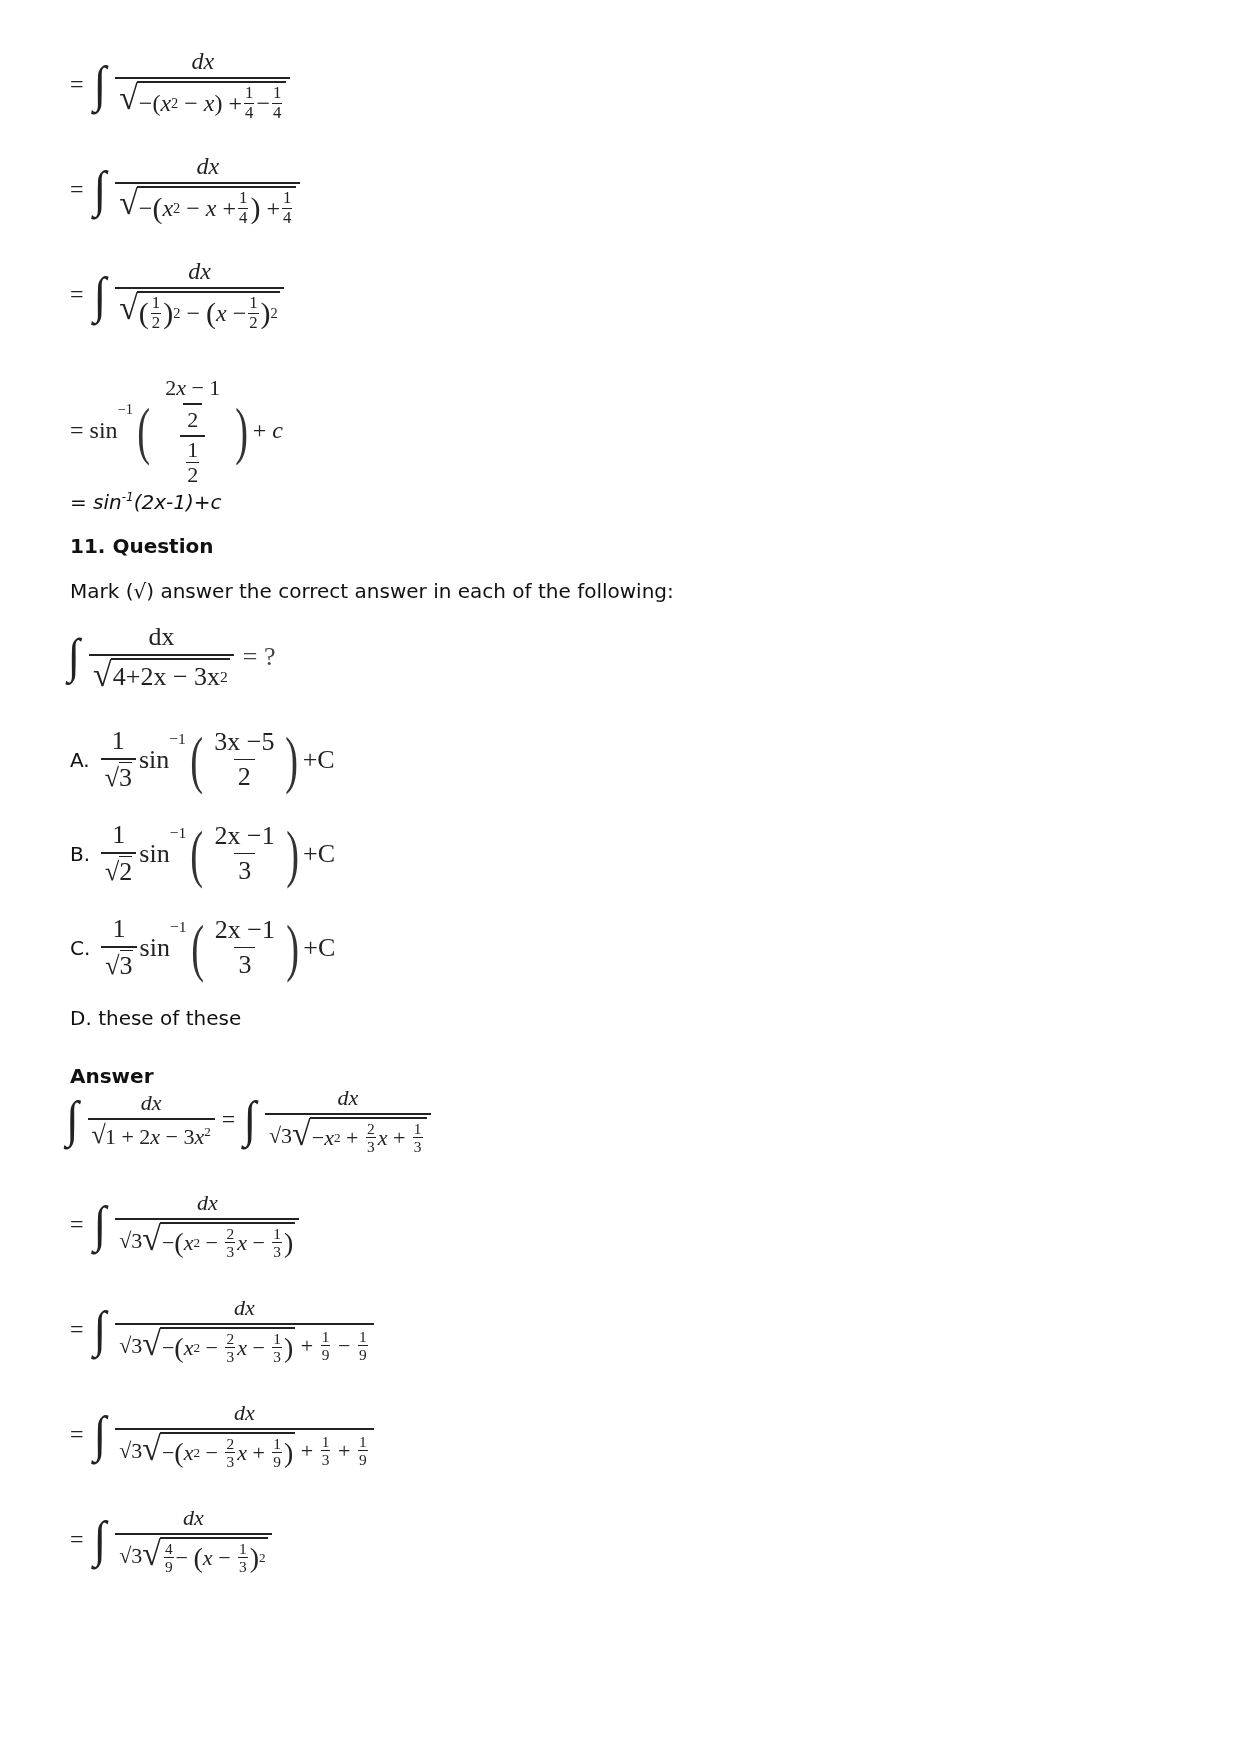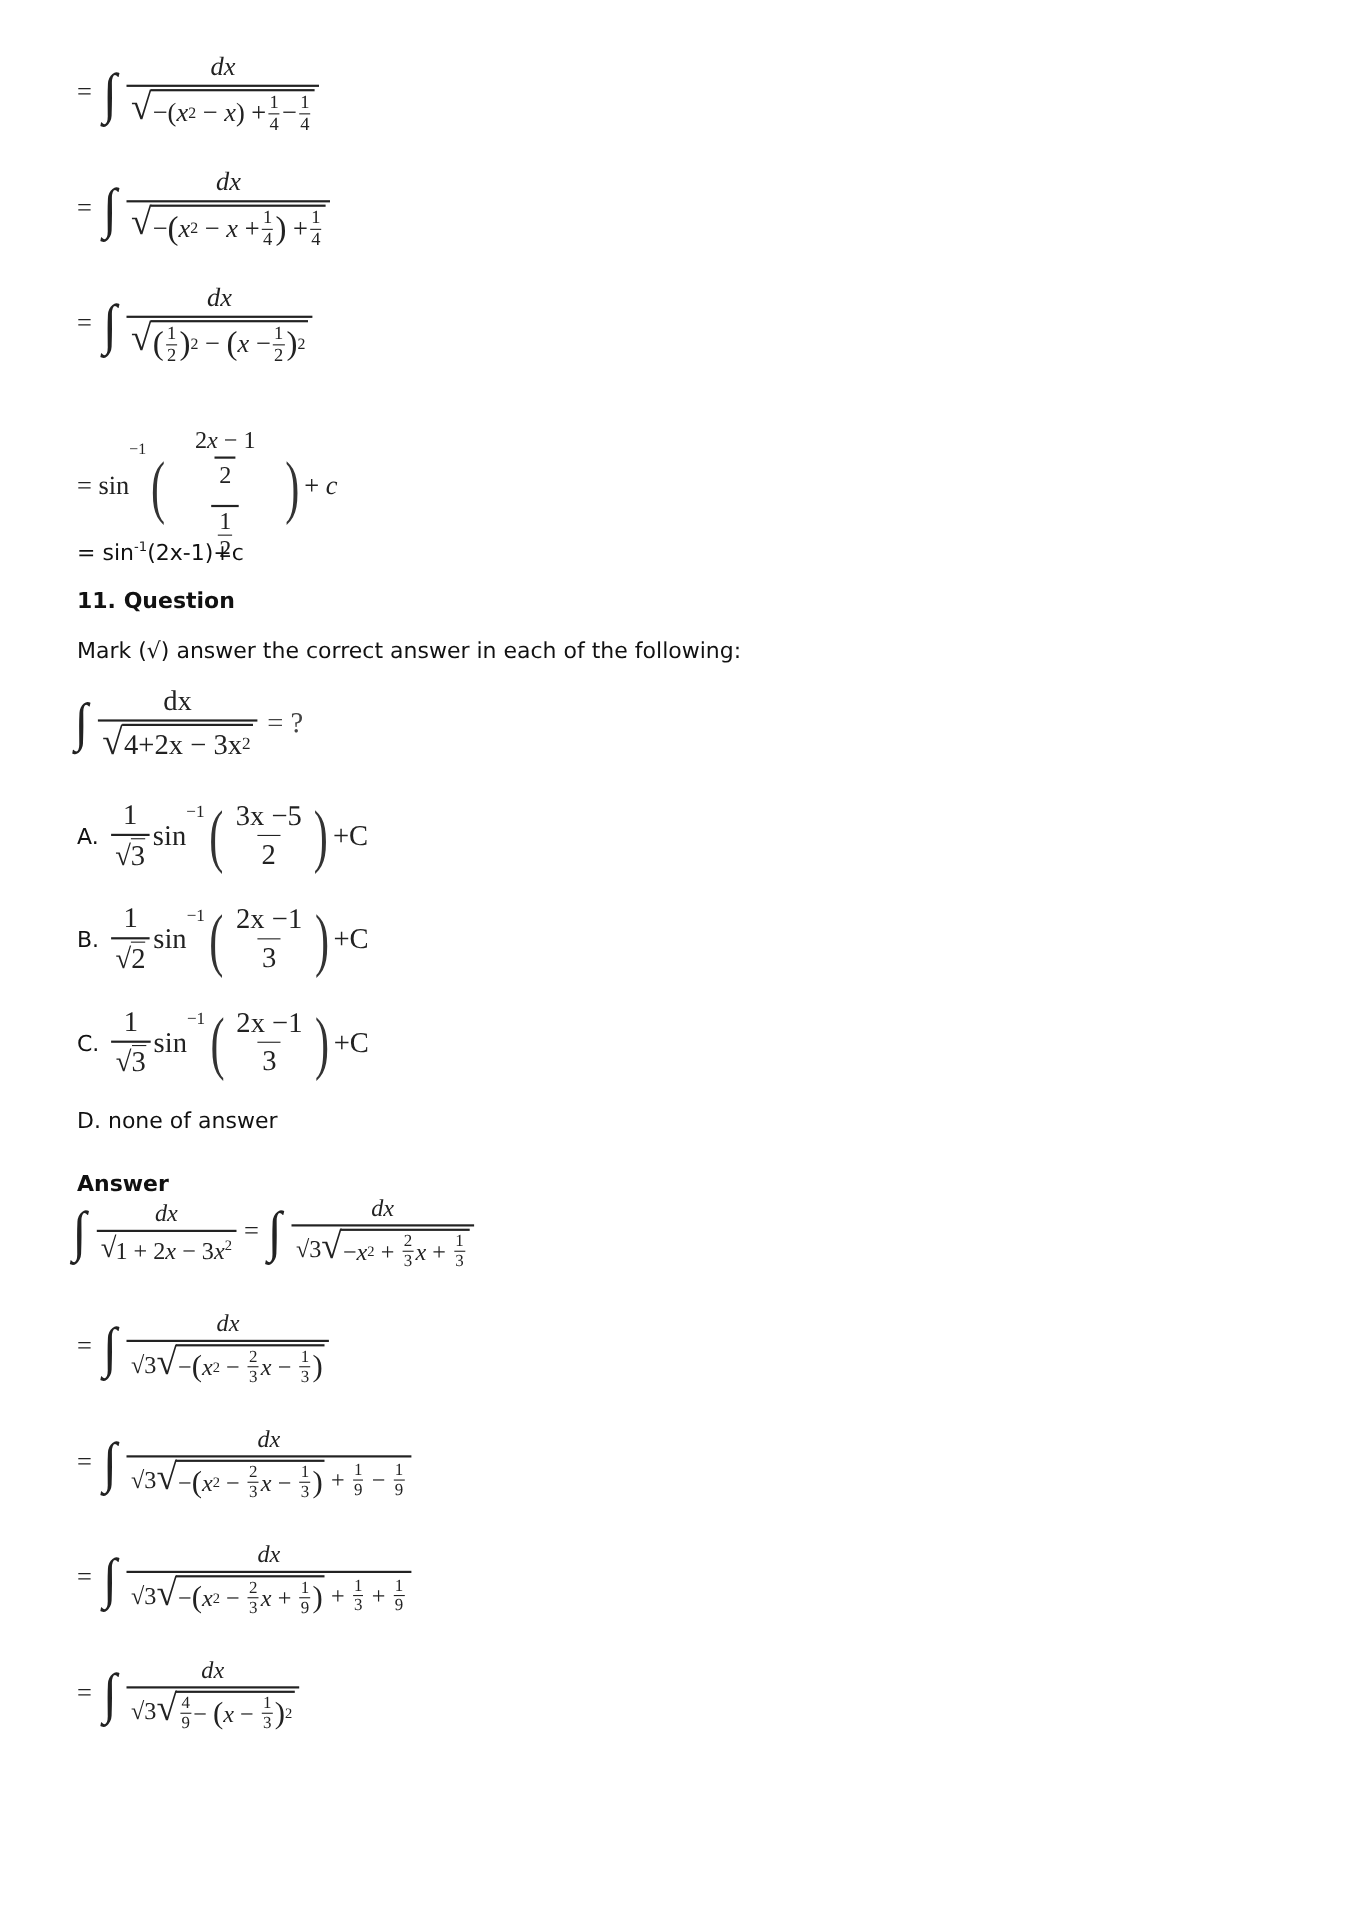--- a/index.html
+++ b/index.html
@@ -118,37 +118,37 @@
     </span>
   </span>
 </div>
 
 <div class="blk math" style="top:375px; font-size:24px;">
   <span class="eq">=</span>
   <span>sin</span><sup style="align-self:flex-start; margin-top:26px;">−1</sup>
   <span class="bigparen">(</span>
   <span class="frac" style="font-size:22px;">
     <span class="num">
-      <span class="frac" style="margin:12px">
+      <span class="frac" style="margin:0">
         <span class="num">2<span class="it">x</span> − 1</span>
         <span class="den">2</span>
       </span>
     </span>
     <span class="den" style="flex-direction:column;">
       <span class="sfrac" style="font-size:22px;">
           <span class="n">1</span>
           <span class="d">2</span>
         </span>
     </span>
   </span>
   <span class="bigparen">)</span>
   <span>+</span>&nbsp;<span class="it">c</span>
 </div>
 
-<div class="blk txt" style="top:490px;">
+<div class="blk txt" style="top:490px;font-style:italic;">
   <span>= sin</span><sup>-1</sup><span>(2x-1)+c</span>
 </div>
 
 <div class="blk txt bold" style="top:534px;">11. Question</div>
 <div class="blk txt" style="top:579px;">Mark (√) answer the correct answer in each of the following:</div>
 
 <div class="blk math" style="top:622px; font-size:26px; font-family:'Liberation Serif', serif;">
   <span class="int" style="font-size:44px; margin-left:-2px;">∫</span>
   <span class="frac">
     <span class="num">dx</span>
@@ -220,21 +220,21 @@
   <span class="frac">
       <span class="num">2x −1</span>
       <span class="den" style="border-top-width:1.5px">3</span>
     </span>
   <span class="bigparen">)</span>
   <span>+C</span>
 </div>
 
 <div class="blk txt" style="top:1006px;">
   <span>D.</span>
-  <span>none of answer</span>
+  <span>these of these</span>
 </div>
 
 <div class="blk txt bold" style="top:1064px;">Answer</div>
 
 <div class="blk math" style="top:1085px; font-size:22px;">
   <span class="int" style="margin-left:-4px;">∫</span>
   <span class="frac">
     <span class="num it">dx</span>
     <span class="den">
       <span class="sqrt">

